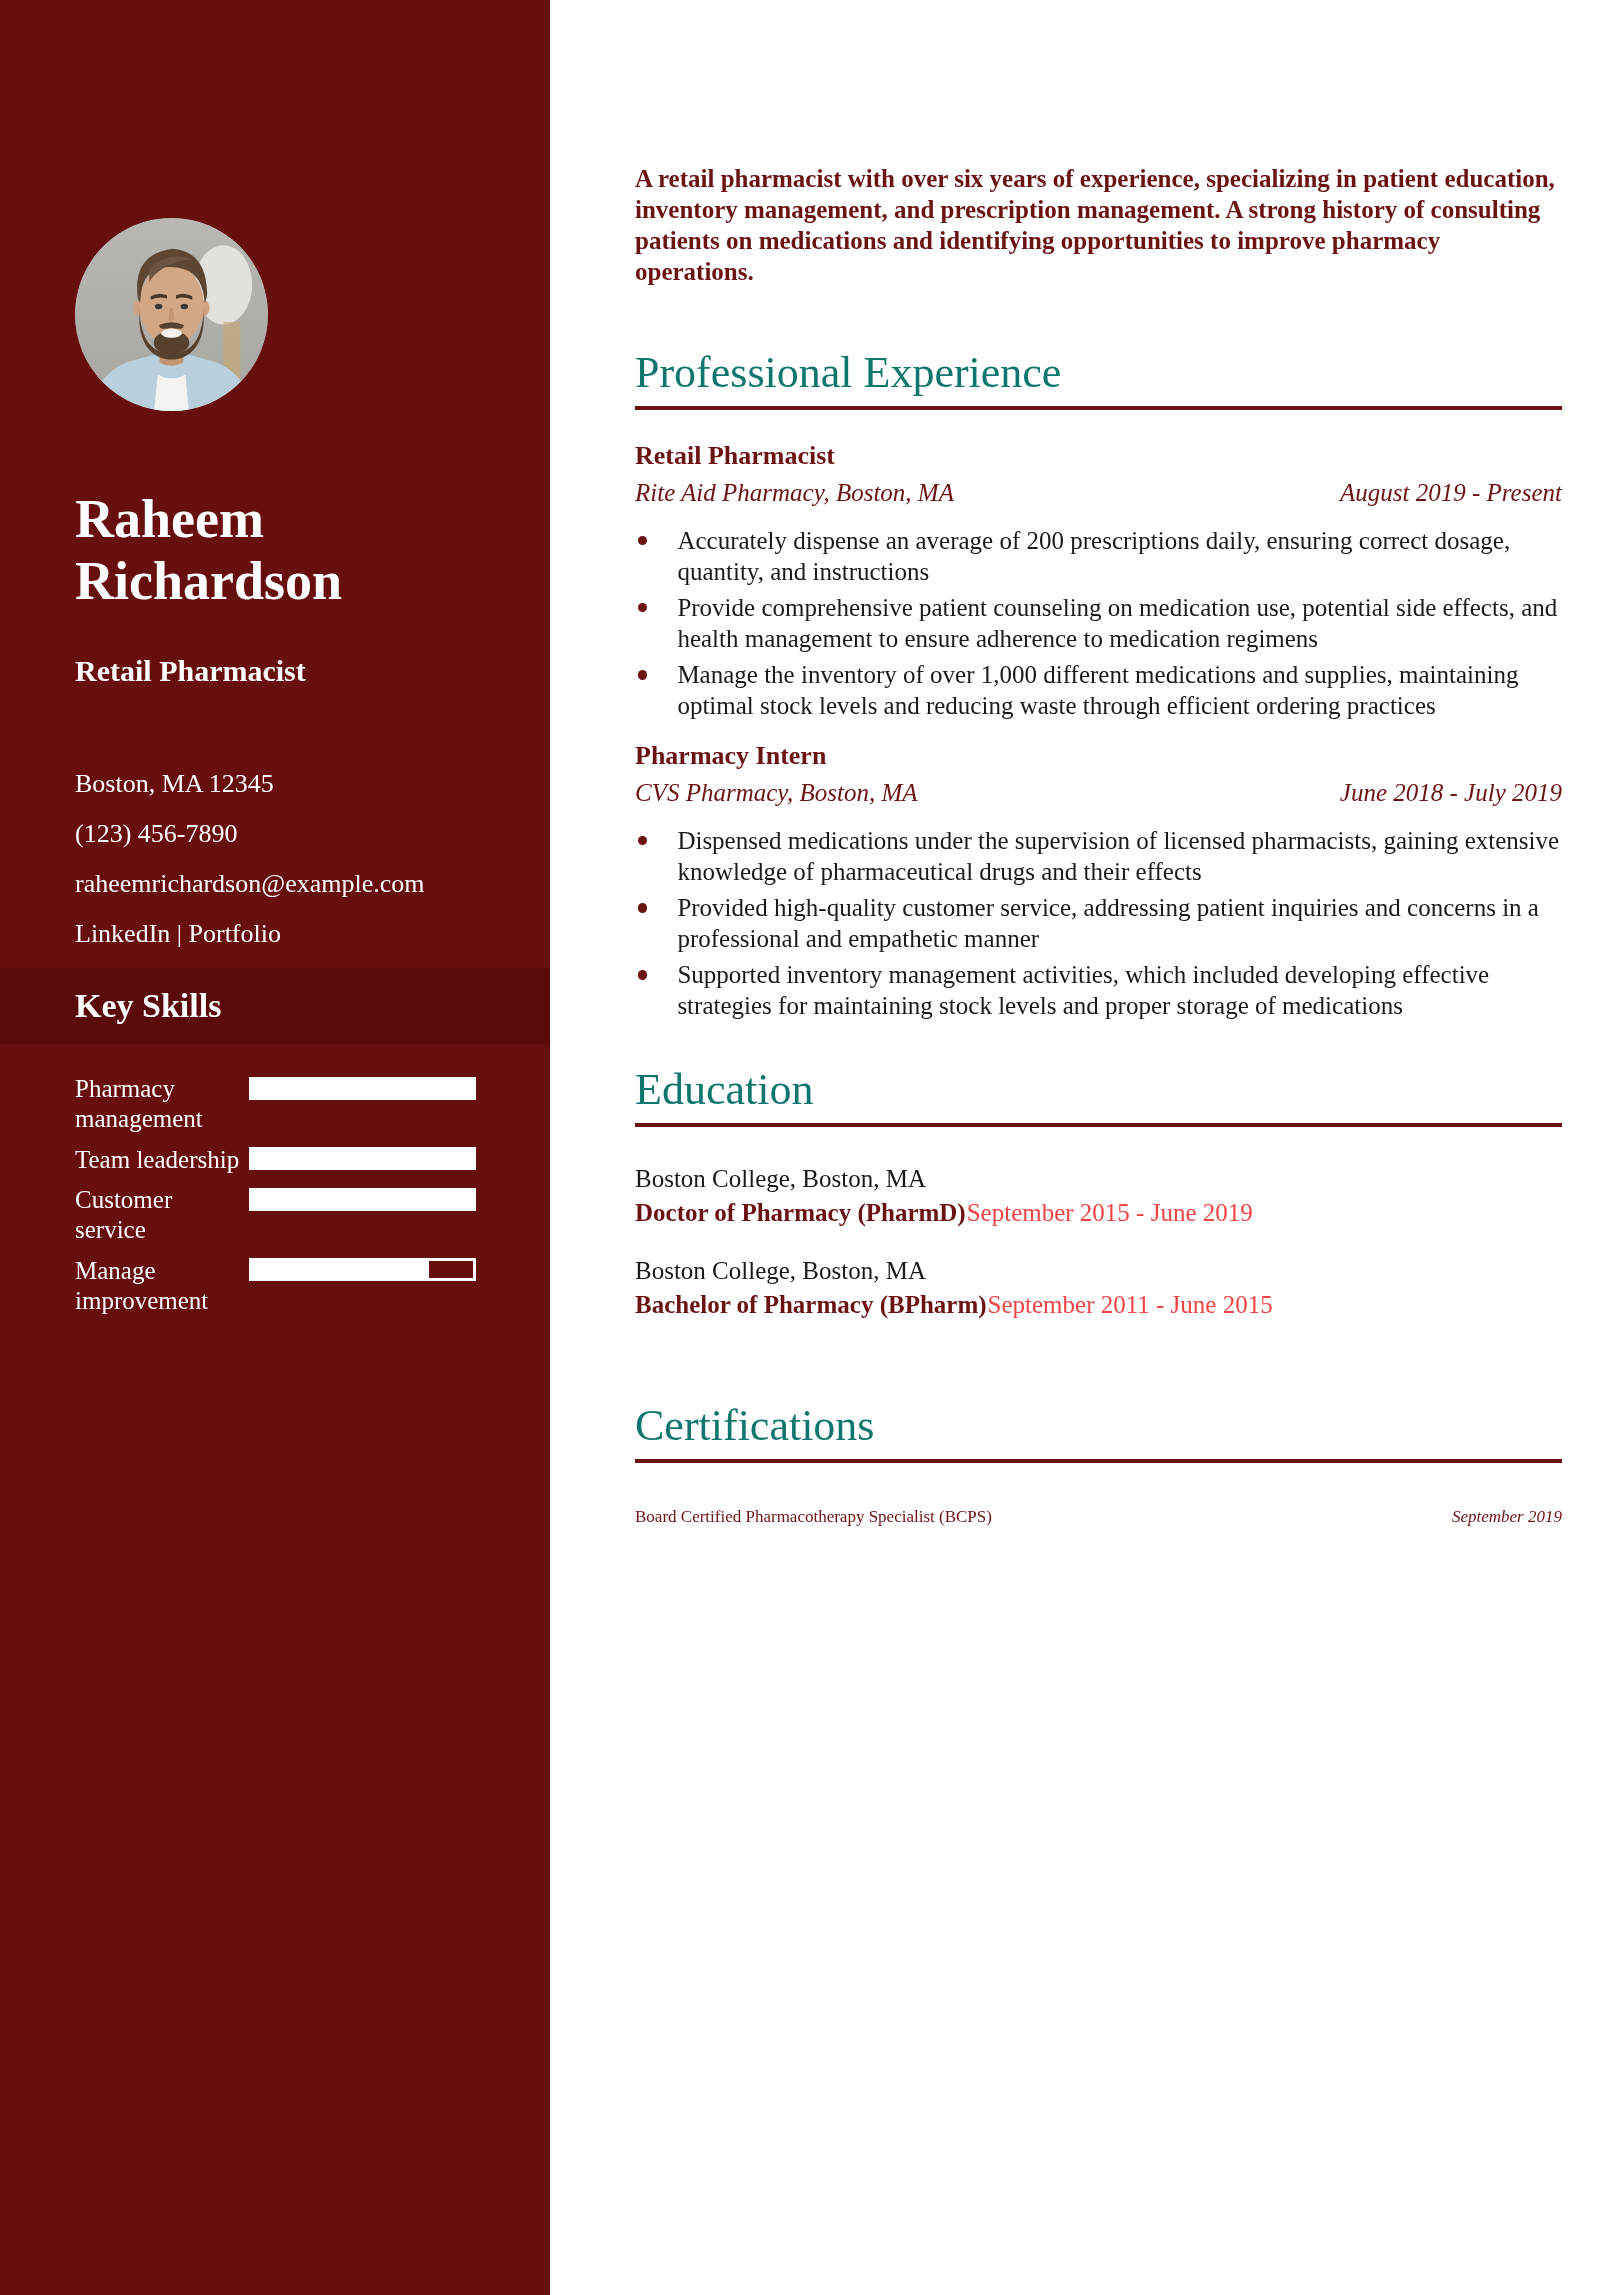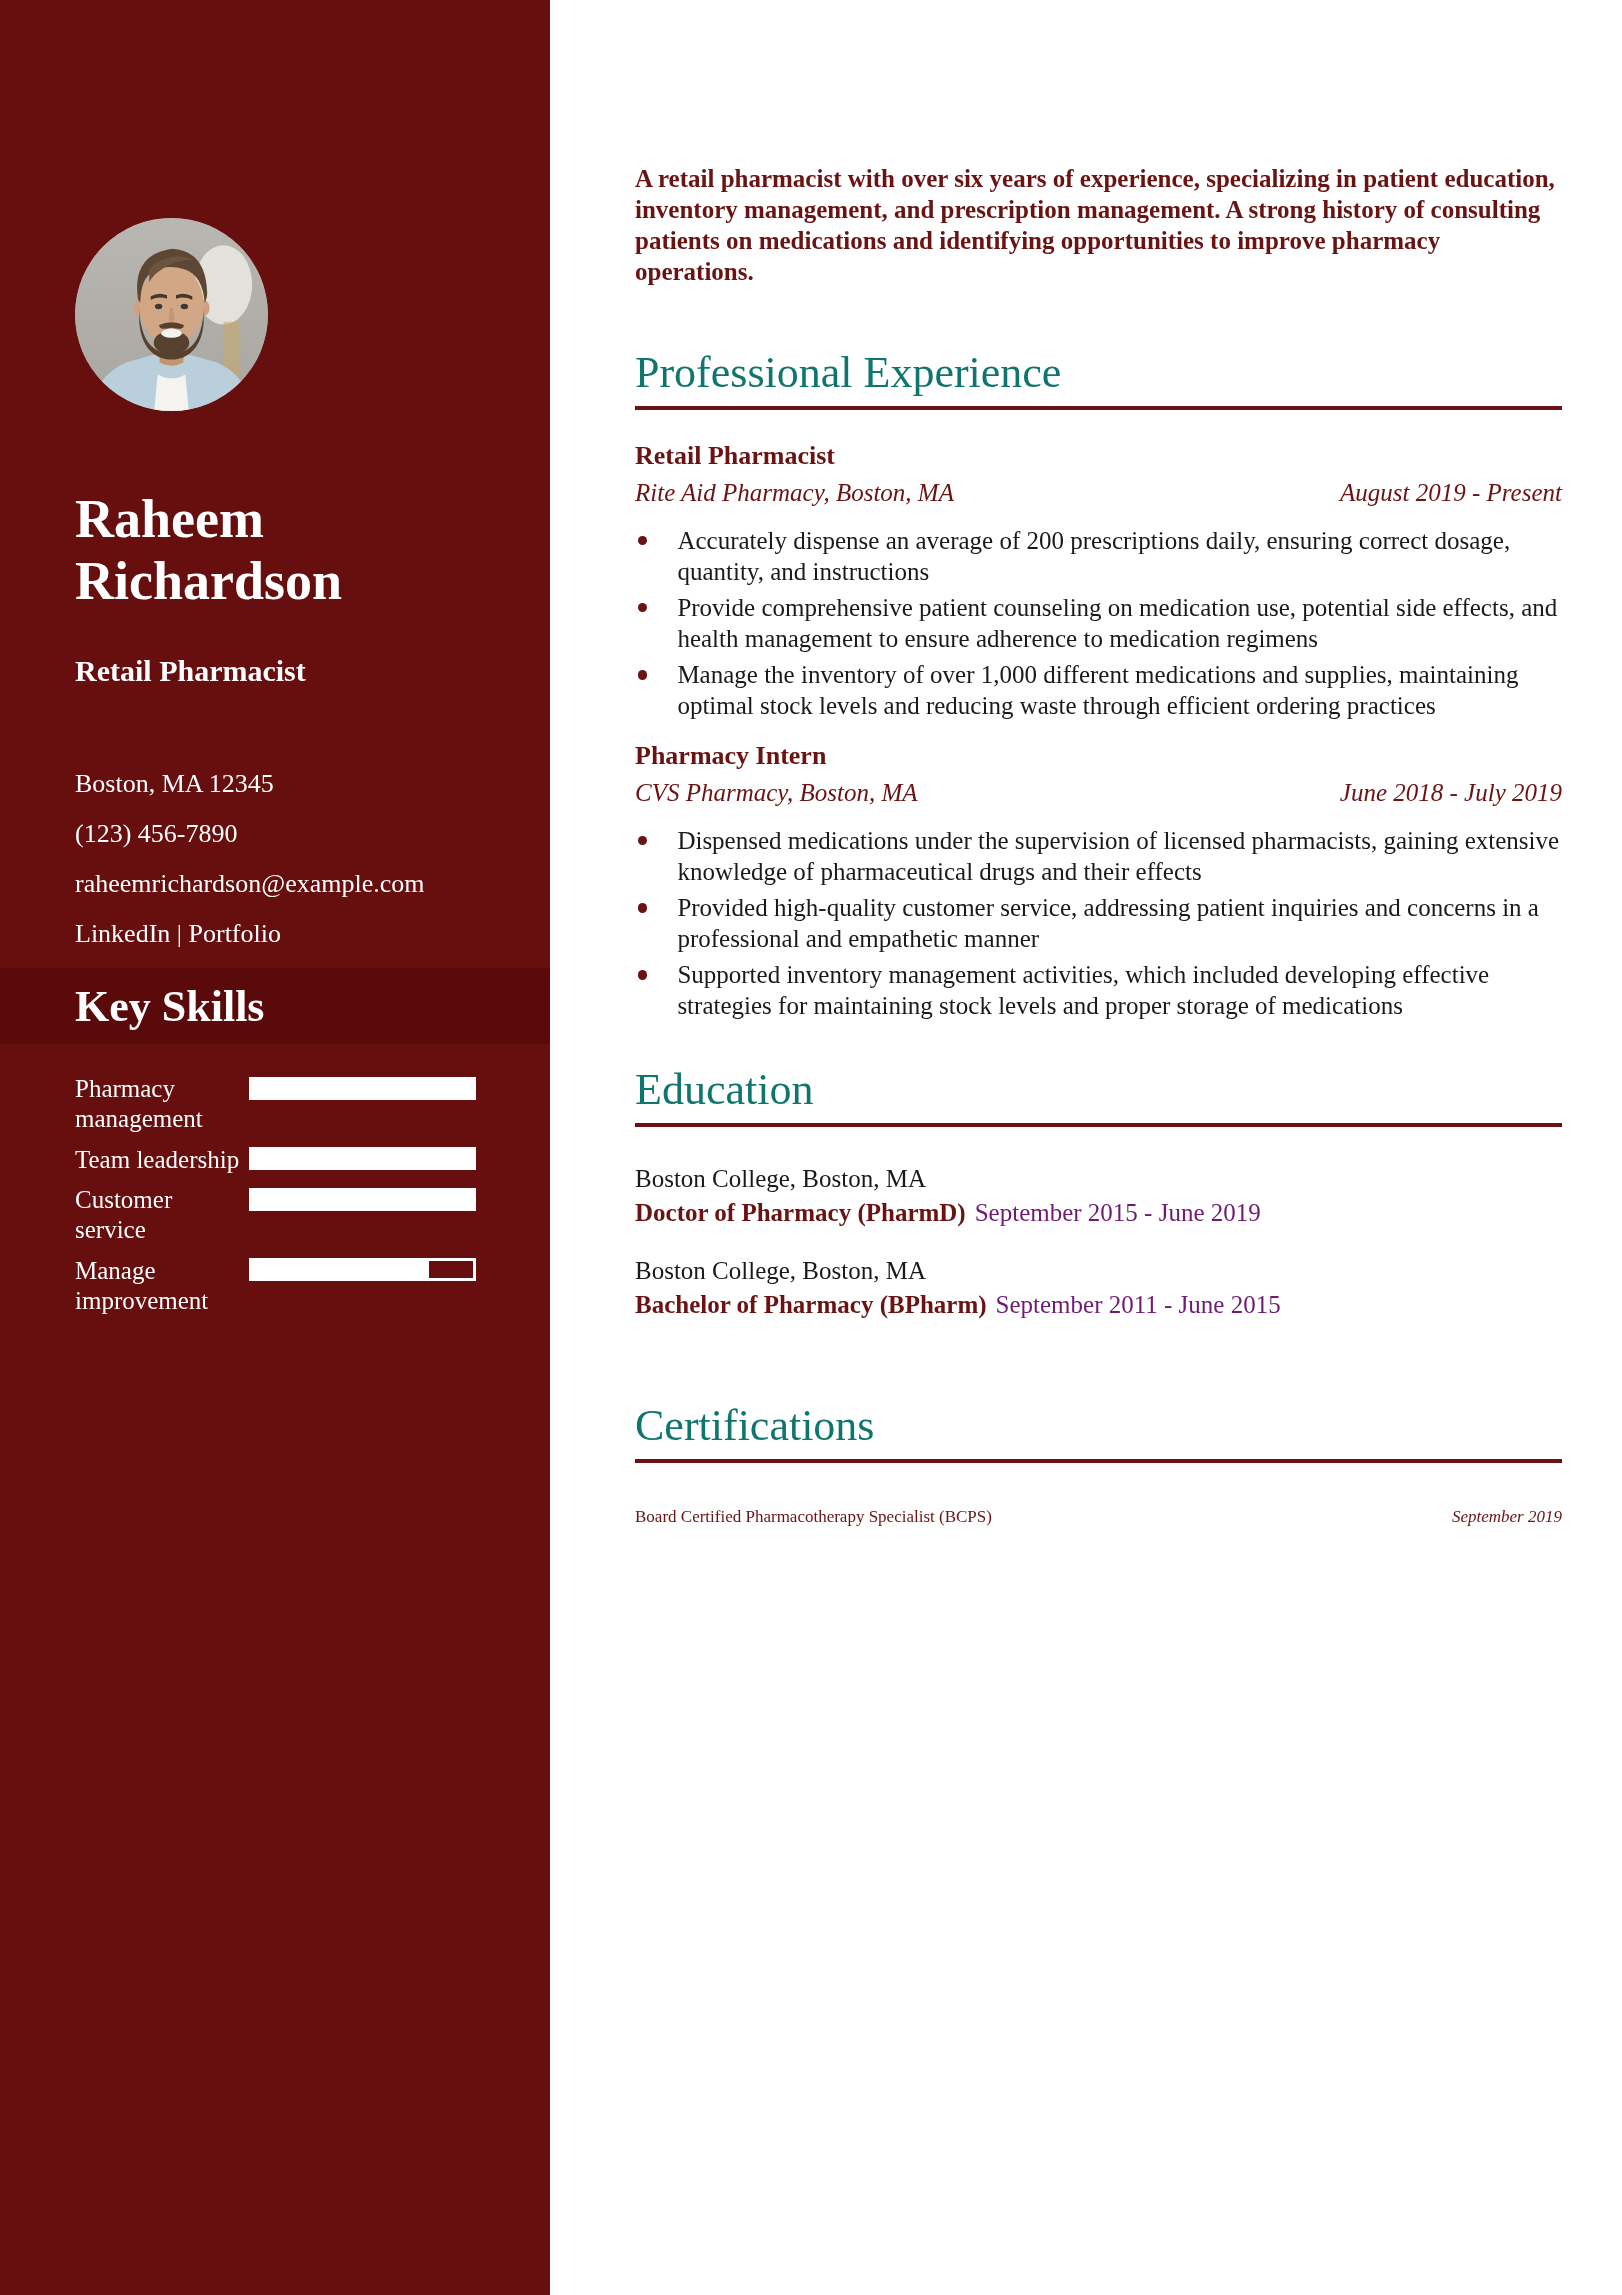--- a/index.html
+++ b/index.html
@@ -37,21 +37,21 @@
     font-size:30px; font-weight:bold;
   }
   .contact { margin:80px 26px 0 75px; font-size:26px; }
   .contact-line { line-height:31px; margin-bottom:19px; }
   .skills-band {
     margin-top:15px;
     height:76px; width:100%;
     background:#5a0a0a;
     display:flex; align-items:center;
     padding-left:75px;
-    font-size:44px; font-weight:bold;
+    font-size:34px; font-weight:bold;
   }
   .skills { margin:30px 0 0 75px; }
   .skill-row { display:flex; align-items:flex-start; margin-bottom:10.5px; }
   .skill-label { width:165px; font-size:25px; line-height:30px; }
   .skill-bar {
     width:227px; height:23px;
     border:3.3px solid #ffffff;
     margin-left:9.2px; margin-top:2.6px;
     flex-shrink:0;
   }
@@ -90,21 +90,21 @@
     margin:11px 0 0 2.6px; flex-shrink:0;
   }
   .bullet-text { margin-left:30px; font-size:25px; line-height:31px; }
   .job2 { margin-top:19.6px; }
 
   .edu-block { margin-top:35px; }
   .edu-entry { margin-bottom:23.5px; }
   .edu-school { font-size:25px; line-height:34px; }
   .edu-degree-line { font-size:25px; line-height:34px; }
   .edu-degree { color:#6b1313; font-weight:bold; }
-  .edu-dates { color:#701a75; margin-left:9px; }
+  .edu-dates { color:#ef4444; margin-left:1px; }
 
   .cert-row {
     display:flex; justify-content:space-between; align-items:flex-start;
     margin-top:38px;
     color:#6b1313; font-size:17px;
   }
   .cert-name { width:418px; line-height:31px; }
   .cert-date { line-height:31px;font-style:italic; }
 </style>
 </head>

